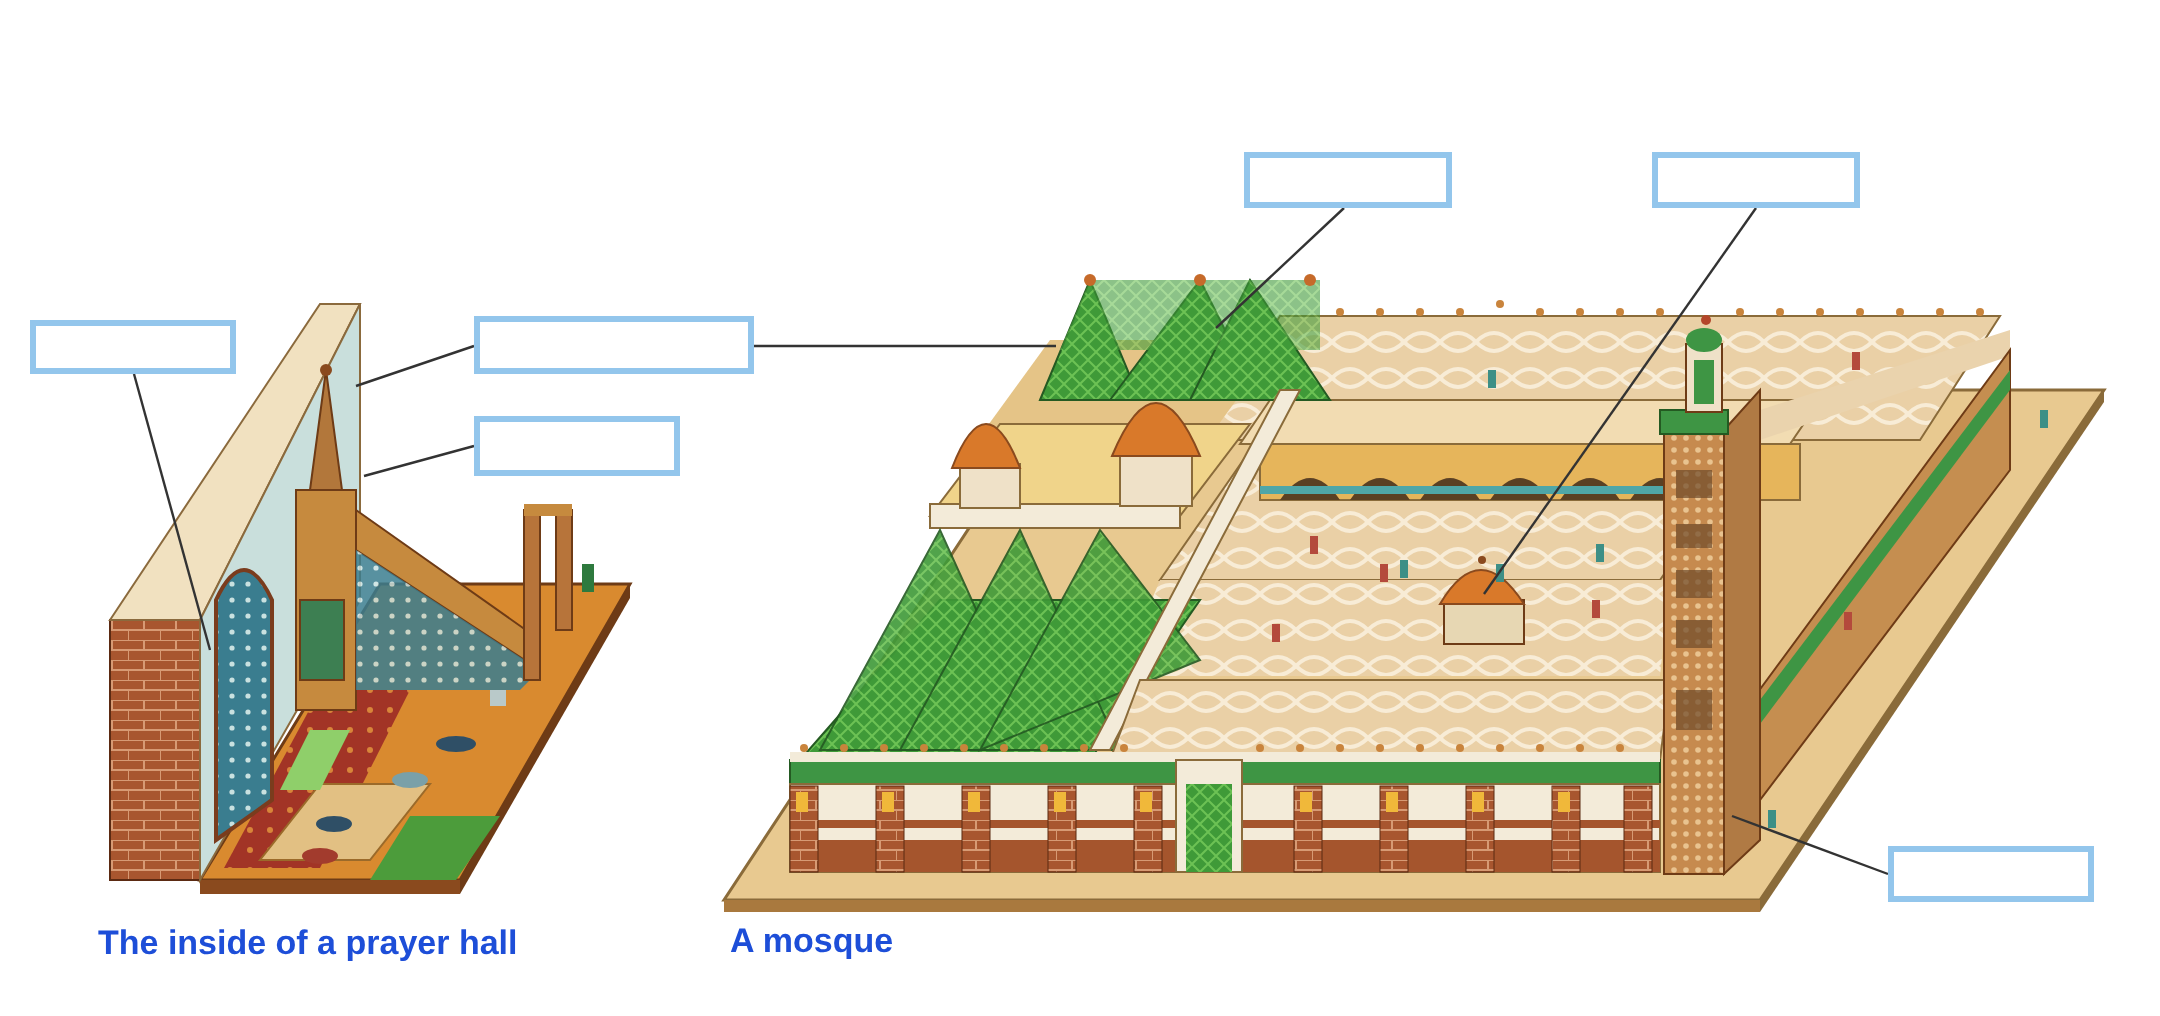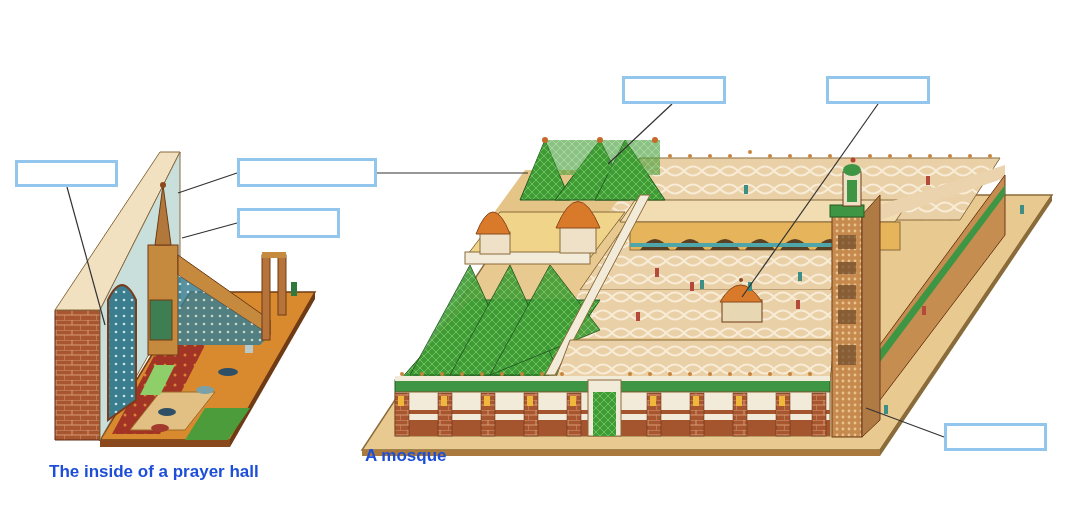--- a/index.html
+++ b/index.html
@@ -269,14 +269,14 @@
     <span></span>
   </div>
   <div class="label-box" style="left:826px; top:76px; width:104px; height:28px;">
     <span></span>
   </div>
   <div class="label-box" style="left:944px; top:423px; width:103px; height:28px;">
     <span></span>
   </div>
 
   <div class="caption" style="left:49px; top:462px;">The inside of a prayer hall</div>
-  <div class="caption" style="left:365px; top:446px;">A mosque</div>
+  <div class="caption" style="left:365px; top:461px;">A mosque</div>
 </div>
 
 </body></html>

